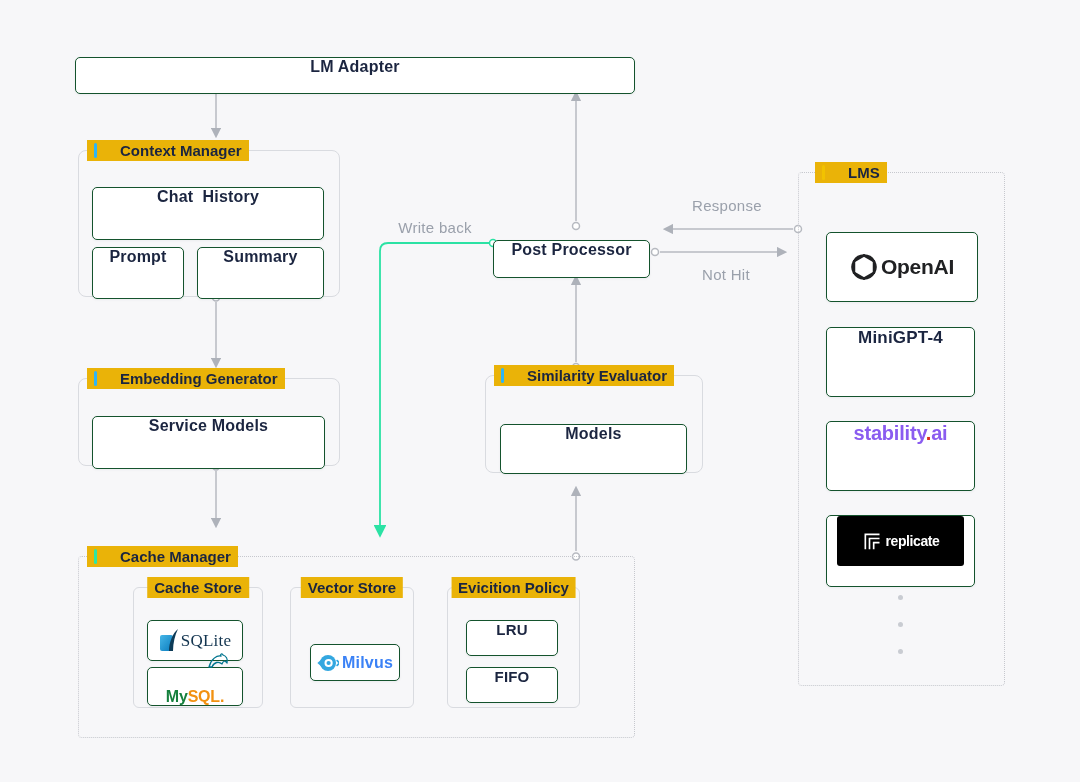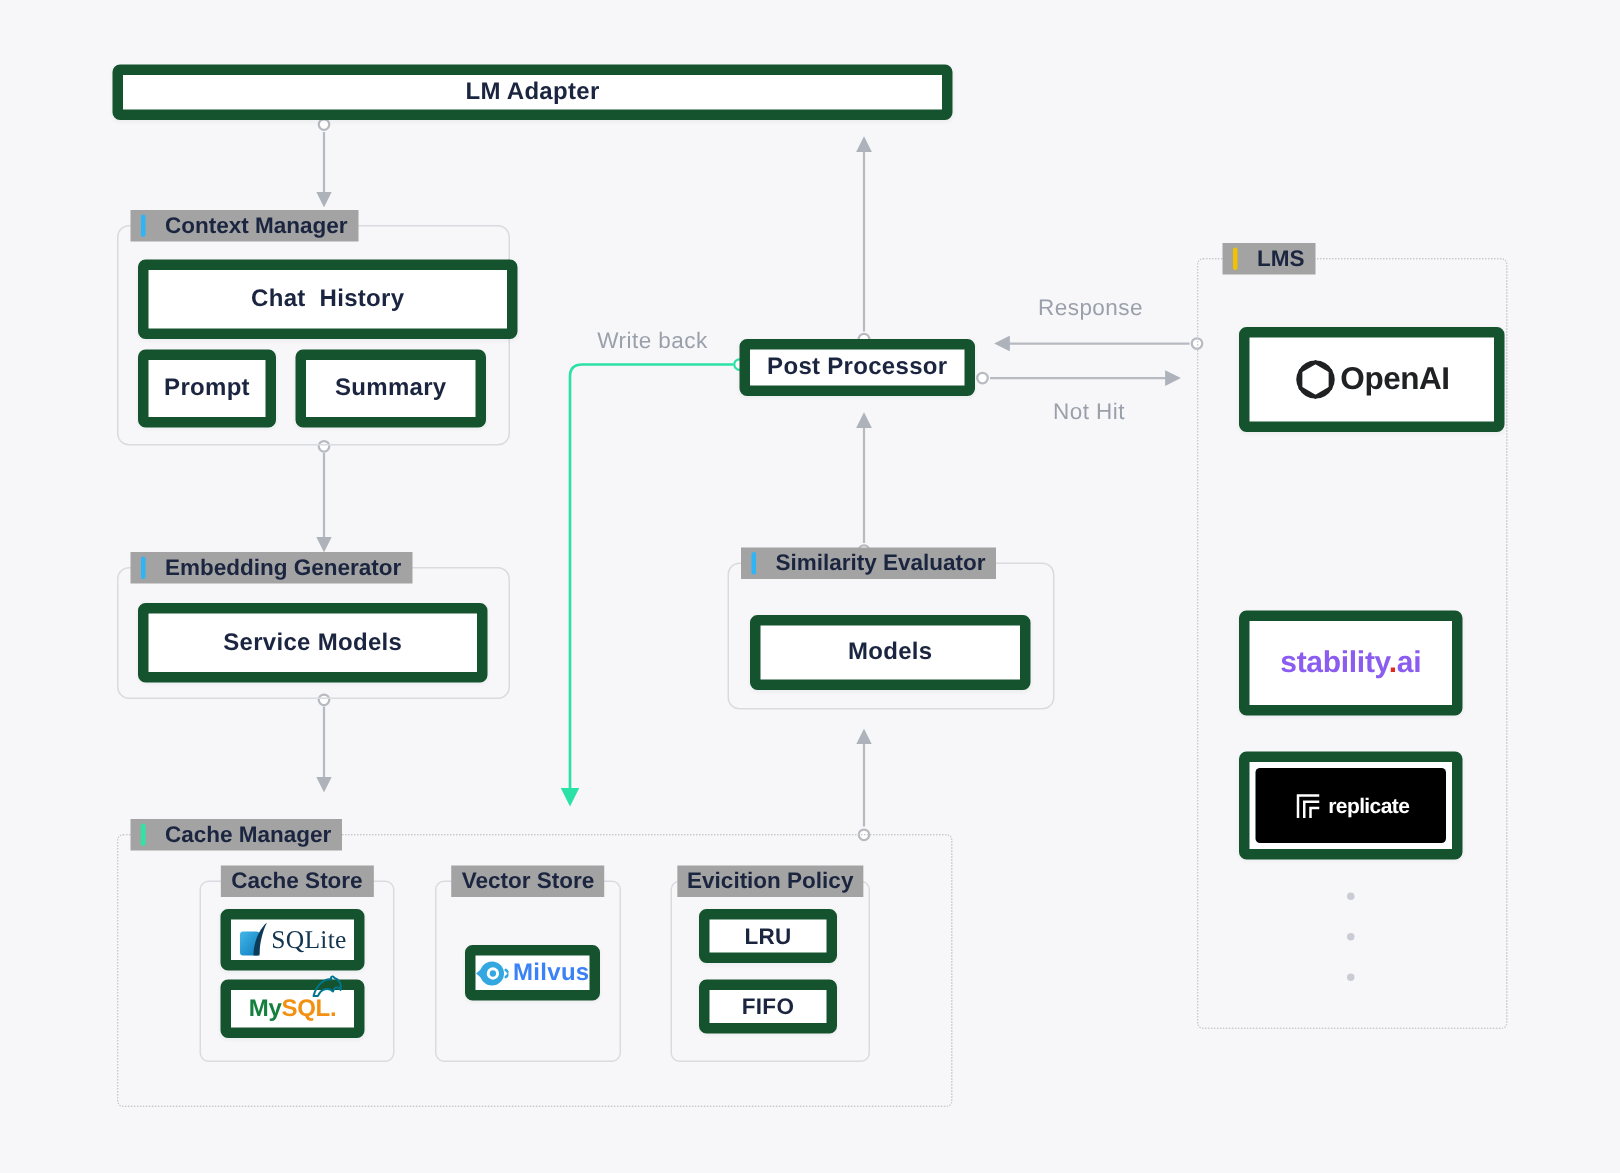--- a/index.html
+++ b/index.html
@@ -4,33 +4,34 @@
 <style>
   html,body{margin:0;padding:0;}
   body{background:#e9e9ec;}
   .canvas{
     position:relative;width:1080px;height:782px;overflow:hidden;
     background:#f7f7f9;
     font-family:"Liberation Sans","DejaVu Sans",sans-serif;
     color:#1b2540;
   }
   .node{
-    position:absolute;background:#fff;border:7px solid #14532d;border-radius:5px;
-    display:flex;align-items:center;justify-content:center;
+    position:absolute;background:#fff;border:1px solid #14532d;border-radius:5px;
+    display:flex;justify-content:center;
     font-weight:600;font-size:16px;color:#1b2540;letter-spacing:.2px;
     box-shadow:0 1px 3px rgba(27,37,64,.05);
     box-sizing:border-box;
+    margin-top:14px;
   }
   .group{
     position:absolute;border:1px solid #d9dbe0;border-radius:8px;box-sizing:border-box;
   }
   .group.dotted{border:1px dotted #c6c8ce;border-radius:4px;}
   .group-label{
-    position:absolute;top:-11px;left:8px;background:#a3a3a3;padding:0 7px;
-    display:flex;align-items:center;gap:13px;white-space:nowrap;
+    position:absolute;top:-11px;left:8px;background:#eab308;padding:0 7px;
+    display:flex;align-items:center;gap:23px;white-space:nowrap;
     font-weight:600;font-size:15px;color:#1b2540;line-height:21px;
   }
   .group-label.centered{left:50%;transform:translateX(-50%);}
   .accent{width:3px;height:15px;border-radius:2px;display:inline-block;}
   .edge-label{
     position:absolute;font-size:15px;font-weight:500;color:#9aa0ab;
     text-align:center;letter-spacing:.3px;white-space:nowrap;
   }
   svg.overlay{position:absolute;left:0;top:0;width:1080px;height:782px;pointer-events:none;}
   .ws-pre{white-space:pre;}
@@ -95,21 +96,21 @@
   <div class="node" style="left:75px;top:43px;width:560px;height:37px;">
     <span>LM Adapter</span>
   </div>
 
   <div class="group" style="left:78px;top:150px;width:262px;height:147px;">
     <div class="group-label">
       <span class="accent" style="background:#2fb5f5;"></span>
       <span>Context Manager</span>
     </div>
   </div>
-  <div class="node ws-pre" style="left:92px;top:173px;width:253px;height:53px;">
+  <div class="node ws-pre" style="left:92px;top:173px;width:232px;height:53px;">
     <span>Chat  History</span>
   </div>
   <div class="node" style="left:92px;top:233px;width:92px;height:52px;">
     <span>Prompt</span>
   </div>
   <div class="node" style="left:197px;top:233px;width:127px;height:52px;">
     <span>Summary</span>
   </div>
 
   <div class="group" style="left:78px;top:378px;width:262px;height:88px;">
@@ -208,36 +209,39 @@
     <span>FIFO</span>
   </div>
 
   <div class="group dotted" style="left:798px;top:172px;width:207px;height:514px;">
     <div class="group-label" style="left:16px;">
       <span class="accent" style="background:#f2c200;"></span>
       <span>LMS</span>
     </div>
   </div>
 
-  <div class="node" style="left:826px;top:218px;width:177px;height:70px;">
+  <div class="node" style="left:826px;top:218px;width:152px;height:70px;">
     <div class="logo-row" style="gap:3px;">
       <svg width="28" height="28" viewBox="-14 -14 28 28">
         <g stroke="#202123" stroke-width="2.4" fill="none" stroke-linejoin="round" stroke-linecap="round">
           <path d="M0,-11.5 A11.5,11.5 0 0 1 9.96,-5.75 L9.96,5.75"></path>
           <path d="M0,-11.5 A11.5,11.5 0 0 1 9.96,-5.75 L9.96,5.75" transform="rotate(60)"></path>
           <path d="M0,-11.5 A11.5,11.5 0 0 1 9.96,-5.75 L9.96,5.75" transform="rotate(120)"></path>
           <path d="M0,-11.5 A11.5,11.5 0 0 1 9.96,-5.75 L9.96,5.75" transform="rotate(180)"></path>
           <path d="M0,-11.5 A11.5,11.5 0 0 1 9.96,-5.75 L9.96,5.75" transform="rotate(240)"></path>
           <path d="M0,-11.5 A11.5,11.5 0 0 1 9.96,-5.75 L9.96,5.75" transform="rotate(300)"></path>
         </g>
       </svg>
       <span class="openai-text">OpenAI</span>
     </div>
   </div>
 
+  <div class="node" style="left:826px;top:313px;width:149px;height:70px;">
+    <span class="minigpt-text">MiniGPT-4</span>
+  </div>
 
   <div class="node" style="left:826px;top:407px;width:149px;height:70px;">
     <span class="stability-text"><span>stability</span><span class="stability-dot">.</span><span>ai</span></span>
   </div>
 
   <div class="node" style="left:826px;top:501px;width:149px;height:72px;">
     <div class="replicate-badge">
       <svg width="20" height="20" viewBox="0 0 24 24">
         <g stroke="#ffffff" stroke-width="2" fill="none">
           <path d="M4,22 V4 H21"></path>

